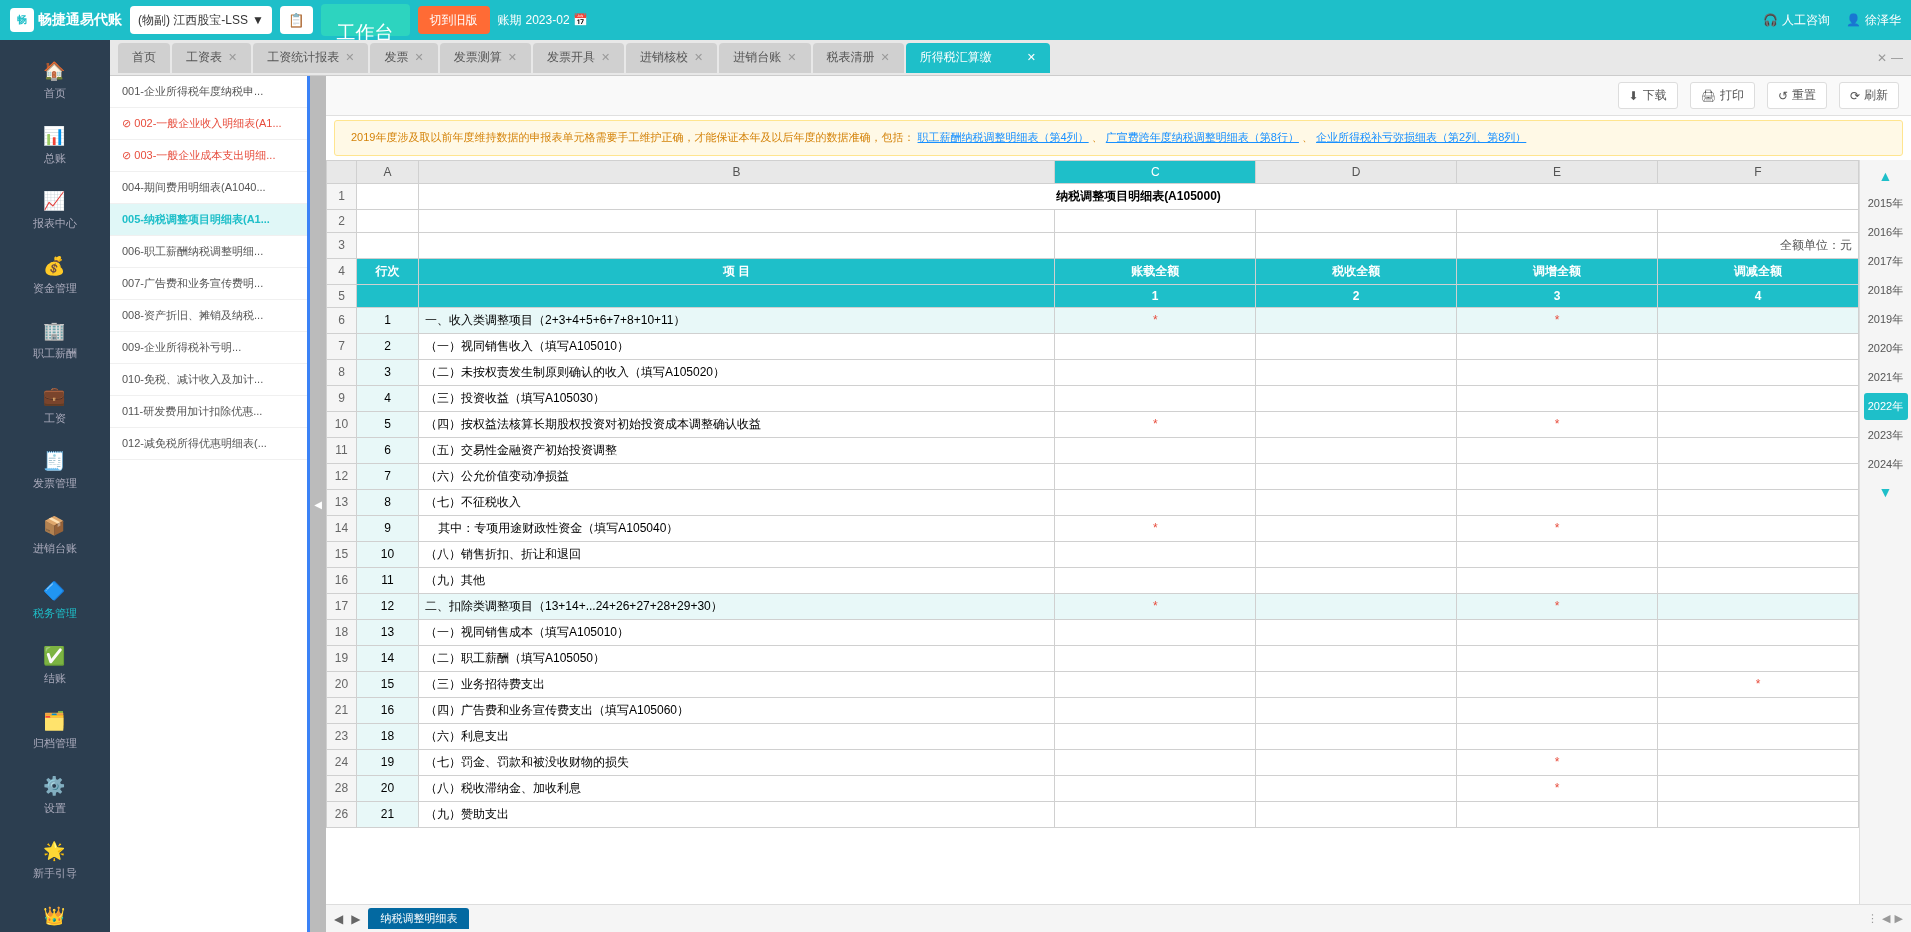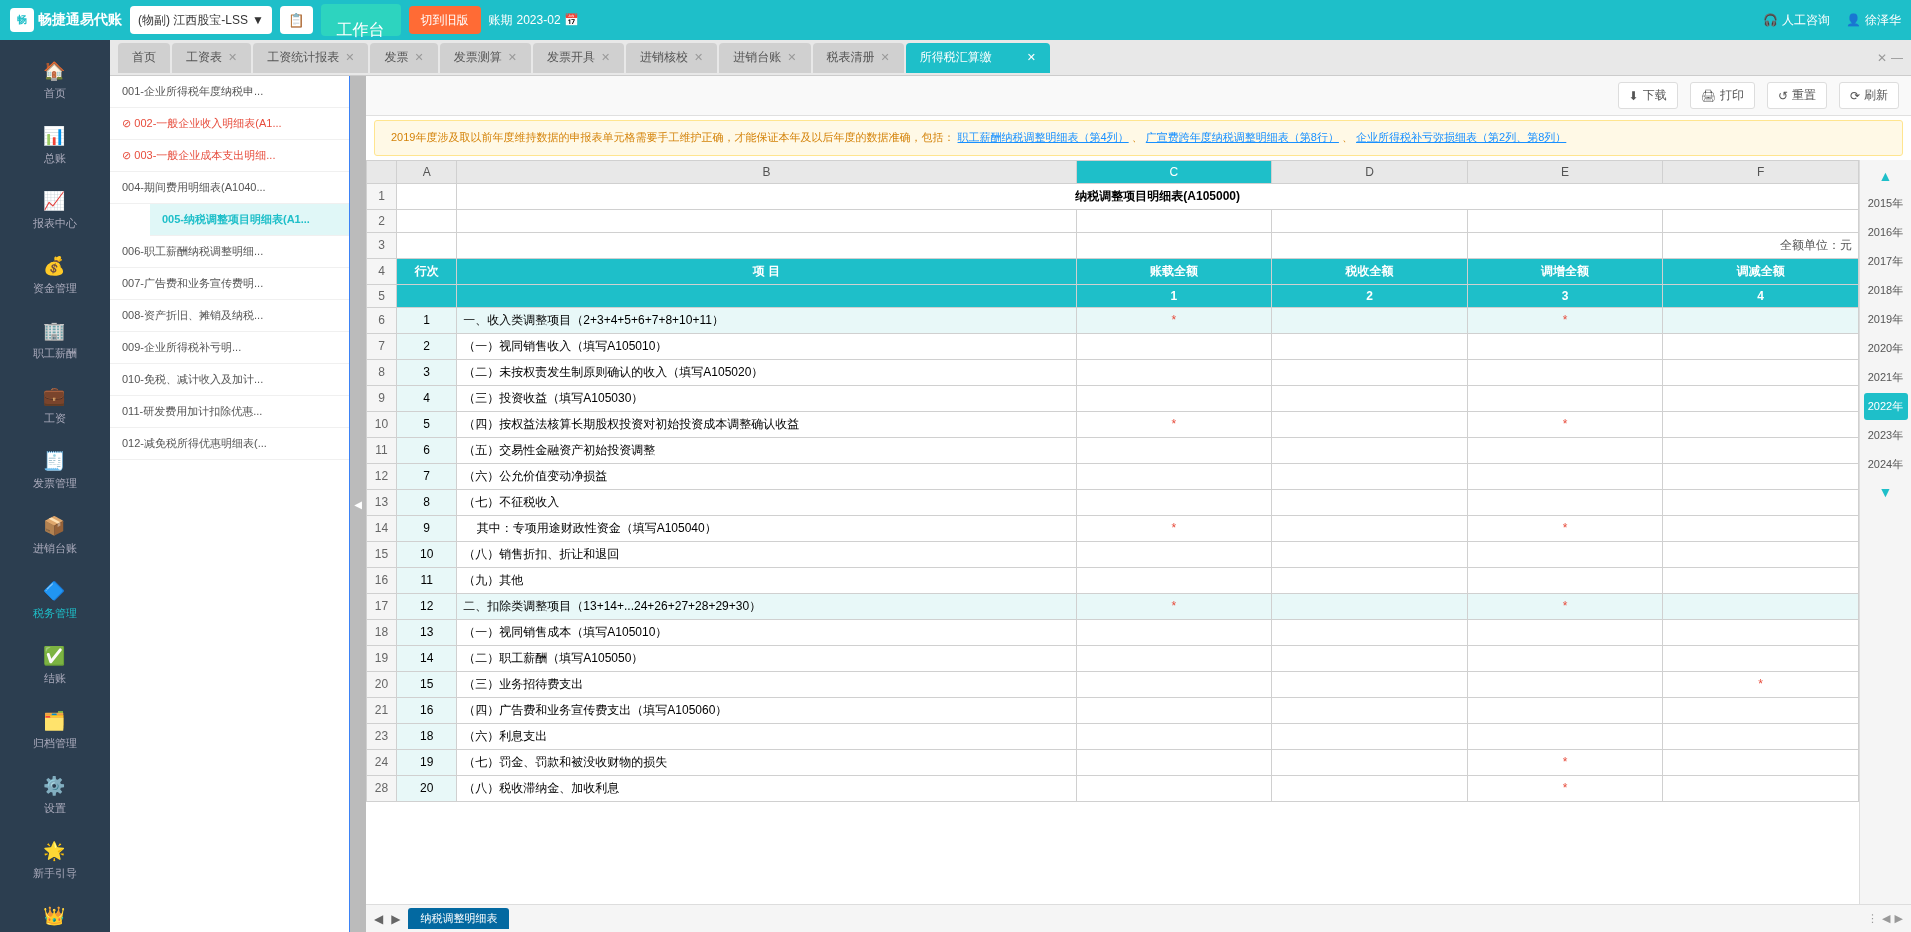--- a/index.html
+++ b/index.html
@@ -7,21 +7,21 @@
 
     
     .app-container { display: flex; flex-direction: column; height: 932px; width: 1911px; }
 
     
     .top-bar { background: #1ebfc9; display: flex; align-items: center; height: 40px; padding: 0 10px; gap: 8px; flex-shrink: 0; }
     .logo { color: white; font-size: 14px; font-weight: bold; display: flex; align-items: center; gap: 4px; white-space: nowrap; }
     .logo-icon { width: 24px; height: 24px; background: white; border-radius: 4px; display: flex; align-items: center; justify-content: center; color: #1ebfc9; font-size: 10px; }
     .company-select { background: white; border: none; border-radius: 4px; padding: 4px 8px; font-size: 12px; color: #333; display: flex; align-items: center; gap: 4px; cursor: pointer; height: 28px; }
     .copy-btn { background: white; border: none; border-radius: 4px; padding: 4px 8px; cursor: pointer; height: 28px; display: flex; align-items: center; }
-    .workbench-btn { background: #2dd4bf; color: white; border: none; border-radius: 4px; padding: 16px 16px; cursor: pointer; height: 28px; font-size: 16px; }
+    .workbench-btn { background: #2dd4bf; color: white; border: none; border-radius: 4px; padding: 16px 16px; cursor: pointer; height: 28px; font-size: 19px; }
     .back-btn { background: #ff6b35; color: white; border: none; border-radius: 4px; padding: 4px 12px; cursor: pointer; height: 28px; font-size: 12px; }
     .period-text { color: white; font-size: 12px; display: flex; align-items: center; gap: 4px; }
     .top-right { margin-left: auto; display: flex; align-items: center; gap: 16px; color: white; font-size: 12px; }
     .top-right-item { display: flex; align-items: center; gap: 4px; cursor: pointer; }
 
     
     .main-layout { display: flex; flex: 1; overflow: hidden; }
 
     
     .sidebar { width: 110px; background: #2c3e50; display: flex; flex-direction: column; align-items: center; padding-top: 8px; flex-shrink: 0; }
@@ -37,23 +37,23 @@
     .tab { padding: 6px 14px; background: #d0d0d0; border-radius: 4px 4px 0 0; cursor: pointer; white-space: nowrap; display: flex; align-items: center; gap: 6px; font-size: 12px; color: #555; height: 30px; }
     .tab.active { background: #1ebfc9; color: white; gap: 35px; }
     .tab-close { color: #999; cursor: pointer; font-size: 11px; }
     .tab.active .tab-close { color: white; }
     .tab-bar-close { margin-left: auto; display: flex; align-items: center; gap: 4px; }
 
     
     .page-content { flex: 1; display: flex; overflow: hidden; }
 
     
-    .doc-panel { width: 240px; background: white; border-right: 1px solid #3b82f6; overflow-y: auto; flex-shrink: 0; }
+    .doc-panel { width: 200px; background: white; border-right: 3px solid #3b82f6; overflow-y: auto; flex-shrink: 0; }
     .doc-item { padding: 8px 12px; cursor: pointer; border-bottom: 1px solid #f0f0f0; font-size: 11px; color: #555; display: flex; align-items: center; gap: 4px; }
-    .doc-item.active { background: #e0f7f7; color: #1ebfc9; font-weight: bold; margin-left: 40px; }
+    .doc-item.active { background: #e0f7f7; color: #1ebfc9; font-weight: bold; }
     .doc-item-error { color: #e74c3c; }
 
     
     .spreadsheet-area { flex: 1; display: flex; flex-direction: column; overflow: hidden; background: white; }
 
     
     .sheet-toolbar { display: flex; align-items: center; padding: 6px 12px; gap: 12px; background: #f9f9f9; border-bottom: 1px solid #e0e0e0; flex-shrink: 0; }
     .toolbar-btn { display: flex; align-items: center; gap: 4px; padding: 4px 10px; background: white; border: 1px solid #ddd; border-radius: 3px; cursor: pointer; font-size: 12px; color: #555; }
 
     
@@ -538,20 +538,29 @@
                   </tr>
                   <tr>
                     <td class="row-header">28</td>
                     <td class="cell-xuhao">20</td>
                     <td>（八）税收滞纳金、加收利息</td>
                     <td></td>
                     <td></td>
                     <td style="text-align:center;color:#e74c3c;">*</td>
                     <td></td>
                   </tr>
+                  <tr>
+                    <td class="row-header">26</td>
+                    <td class="cell-xuhao">21</td>
+                    <td>（九）赞助支出</td>
+                    <td></td>
+                    <td></td>
+                    <td></td>
+                    <td></td>
+                  </tr>
                 </tbody>
               </table>
             </div>
 
             <div class="year-panel">
               <div class="year-nav">▲</div>
               <div class="year-item">2015年</div>
               <div class="year-item">2016年</div>
               <div class="year-item">2017年</div>
               <div class="year-item">2018年</div>

